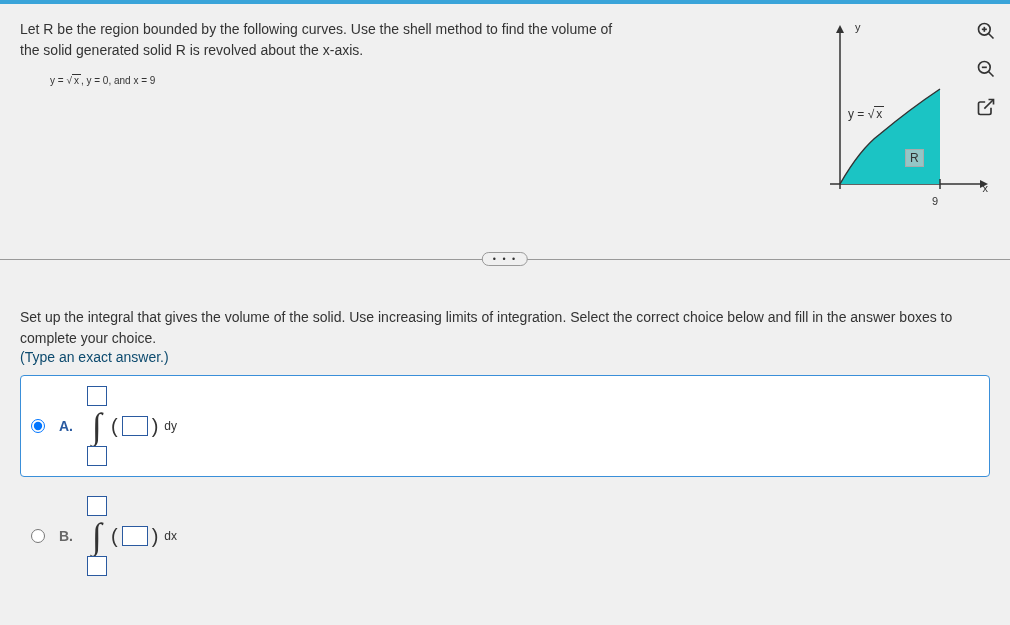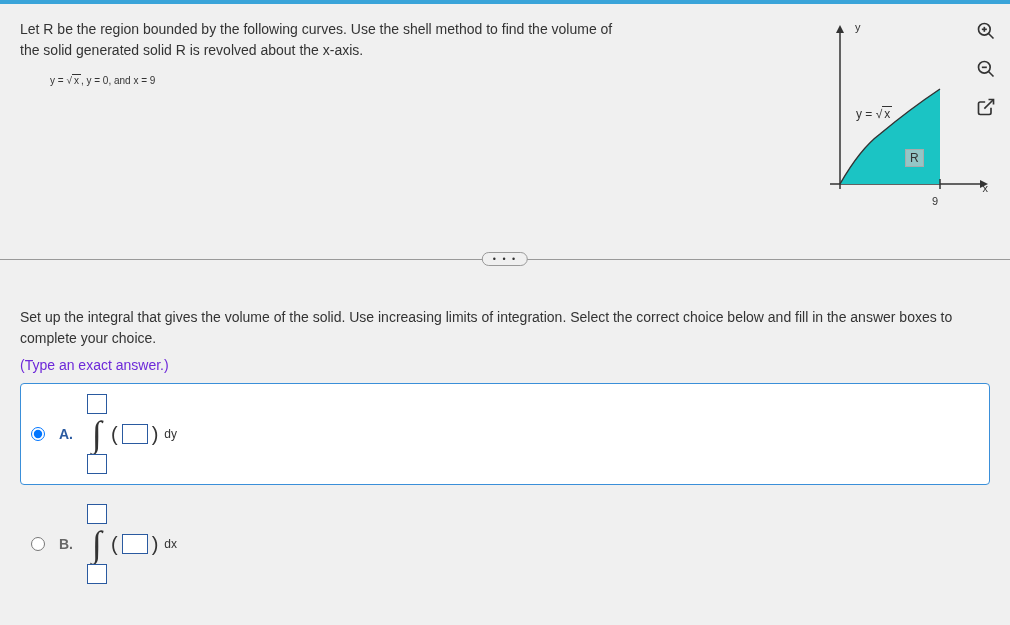--- a/index.html
+++ b/index.html
@@ -41,21 +41,21 @@
     .graph-container {
       width: 190px;
       height: 190px;
       position: relative;
       flex-shrink: 0;
     }
     .graph-container svg { width: 100%; height: 100%; }
     .graph-label-y { position: absolute; top: 2px; left: 55px; font-size: 11px; }
     .graph-label-x { position: absolute; bottom: 15px; right: 2px; font-size: 11px; }
     .graph-label-9 { position: absolute; bottom: 2px; left: 132px; font-size: 11px; }
-    .graph-label-eq { position: absolute; top: 88px; left: 56px; font-size: 12px; white-space: nowrap; }
+    .graph-label-eq { position: absolute; top: 88px; left: 48px; font-size: 12px; white-space: nowrap; }
     .graph-label-r { position: absolute; top: 130px; left: 105px; font-size: 12px; background: rgba(200,200,200,0.7); padding: 1px 4px; border: 1px solid #aaa; }
     
     .toolbox {
       position: absolute;
       right: 12px;
       top: 15px;
       display: flex;
       flex-direction: column;
       gap: 14px;
     }
@@ -92,22 +92,22 @@
       font-size: 9px;
       letter-spacing: 2px;
       cursor: pointer;
     }
     
     .question-text {
       margin-top: 38px;
       line-height: 1.5;
     }
     .hint-text {
-      margin-top: 8px;
-      color: #6d28d9;
+      margin-top: 0;
+      color: #0c4a6e;
     }
     
     .choices {
       margin-top: 10px;
     }
     .choice {
       display: flex;
       align-items: center;
       gap: 10px;
       padding: 10px;

